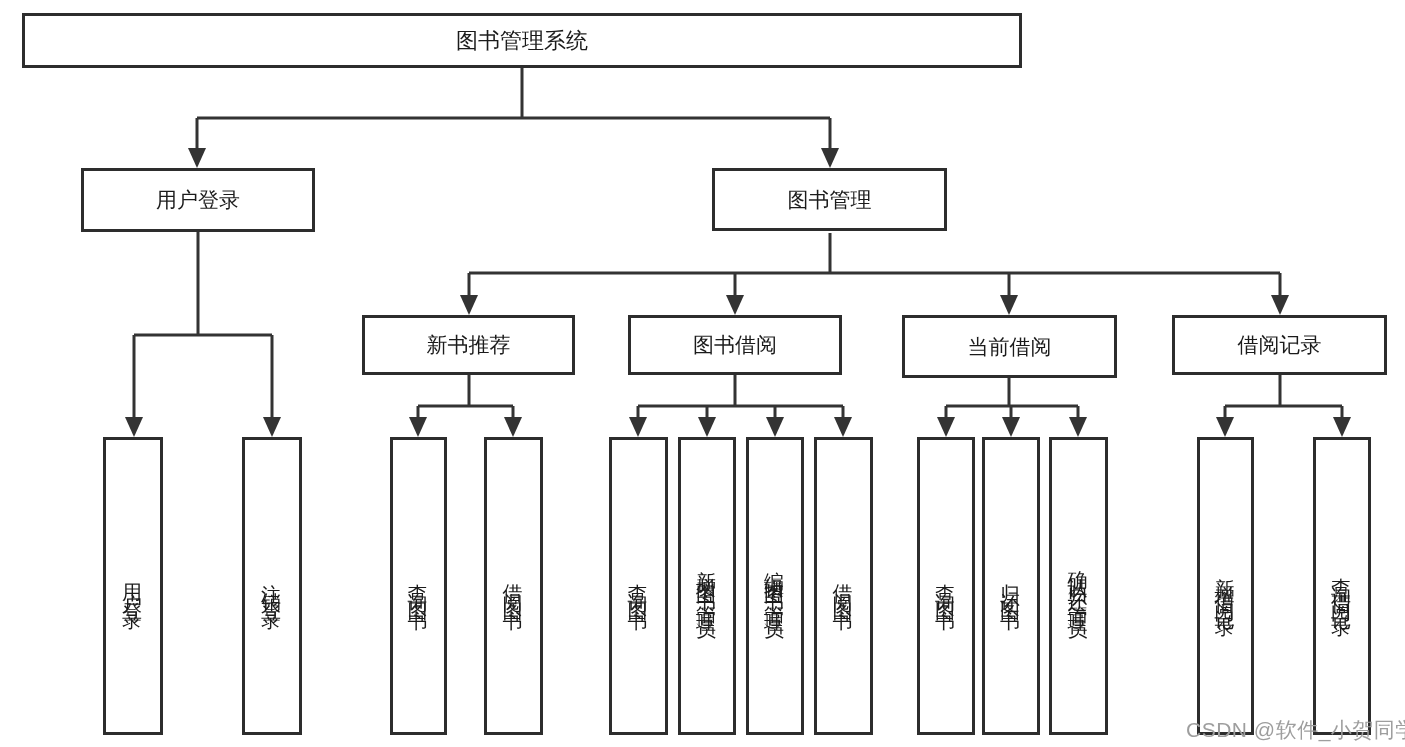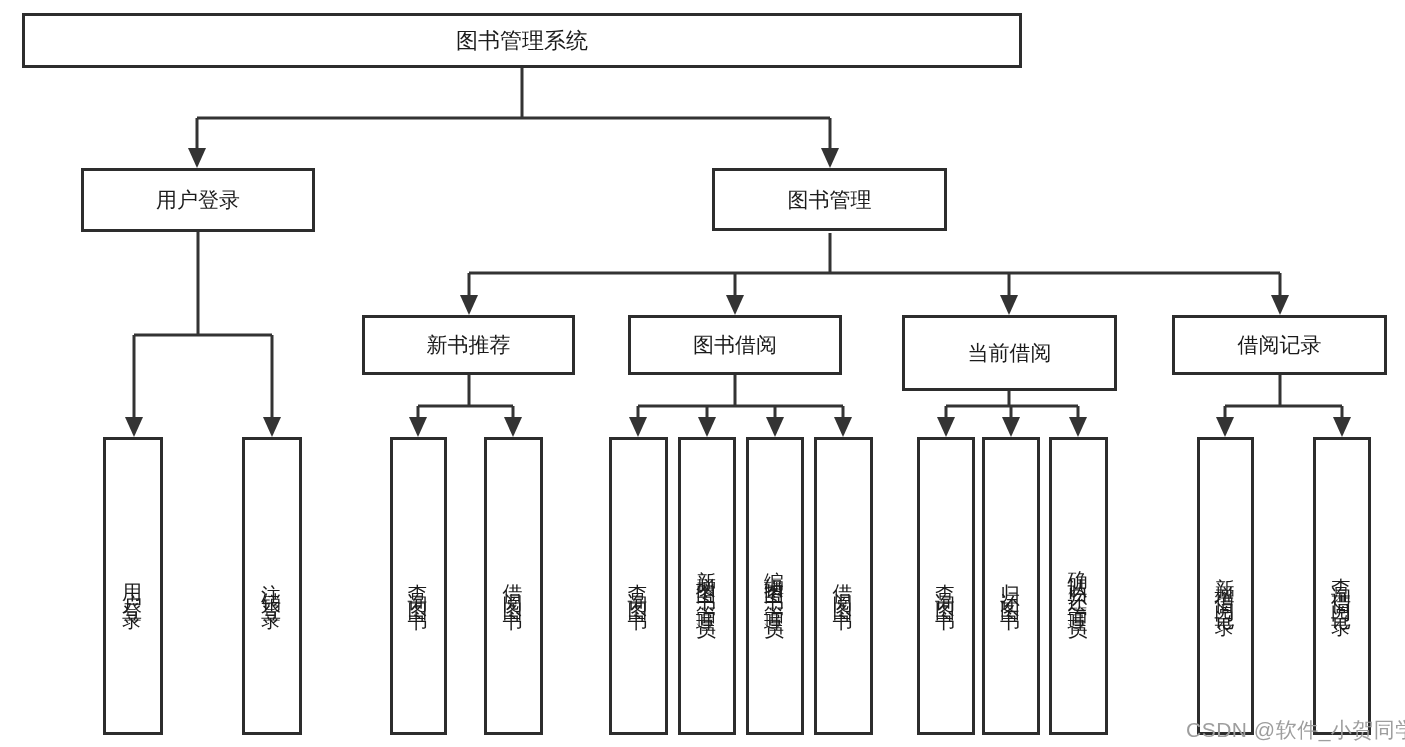--- a/index.html
+++ b/index.html
@@ -16,21 +16,21 @@
   .h{font-size:21px;}
   .v{
     writing-mode:vertical-rl;text-orientation:mixed;
     font-size:20px;letter-spacing:9px;white-space:normal;
   }
   #n-root{left:22px;top:13px;width:1000px;height:55px;font-size:22px;}
   #n-login{left:81px;top:168px;width:234px;height:64px;}
   #n-mgmt{left:712px;top:168px;width:235px;height:63px;}
   #n-rec{left:362px;top:315px;width:213px;height:60px;}
   #n-borrow{left:628px;top:315px;width:214px;height:60px;text-align:center;}
-  #n-current{left:902px;top:315px;width:215px;height:76px;}
+  #n-current{left:902px;top:315px;width:215px;height:63px;}
   #n-record{left:1172px;top:315px;width:215px;height:60px;}
   .leaf{top:437px;height:298px;}
   #lf1{left:103px;width:60px;}
   #lf2{left:242px;width:60px;}
   #lf3{left:390px;width:57px;}
   #lf4{left:484px;width:59px;}
   #lf5{left:609px;width:59px;}
   #lf6{left:678px;width:58px;letter-spacing:7px;}
   #lf7{left:746px;width:58px;letter-spacing:7px;}
   #lf8{left:814px;width:59px;}

